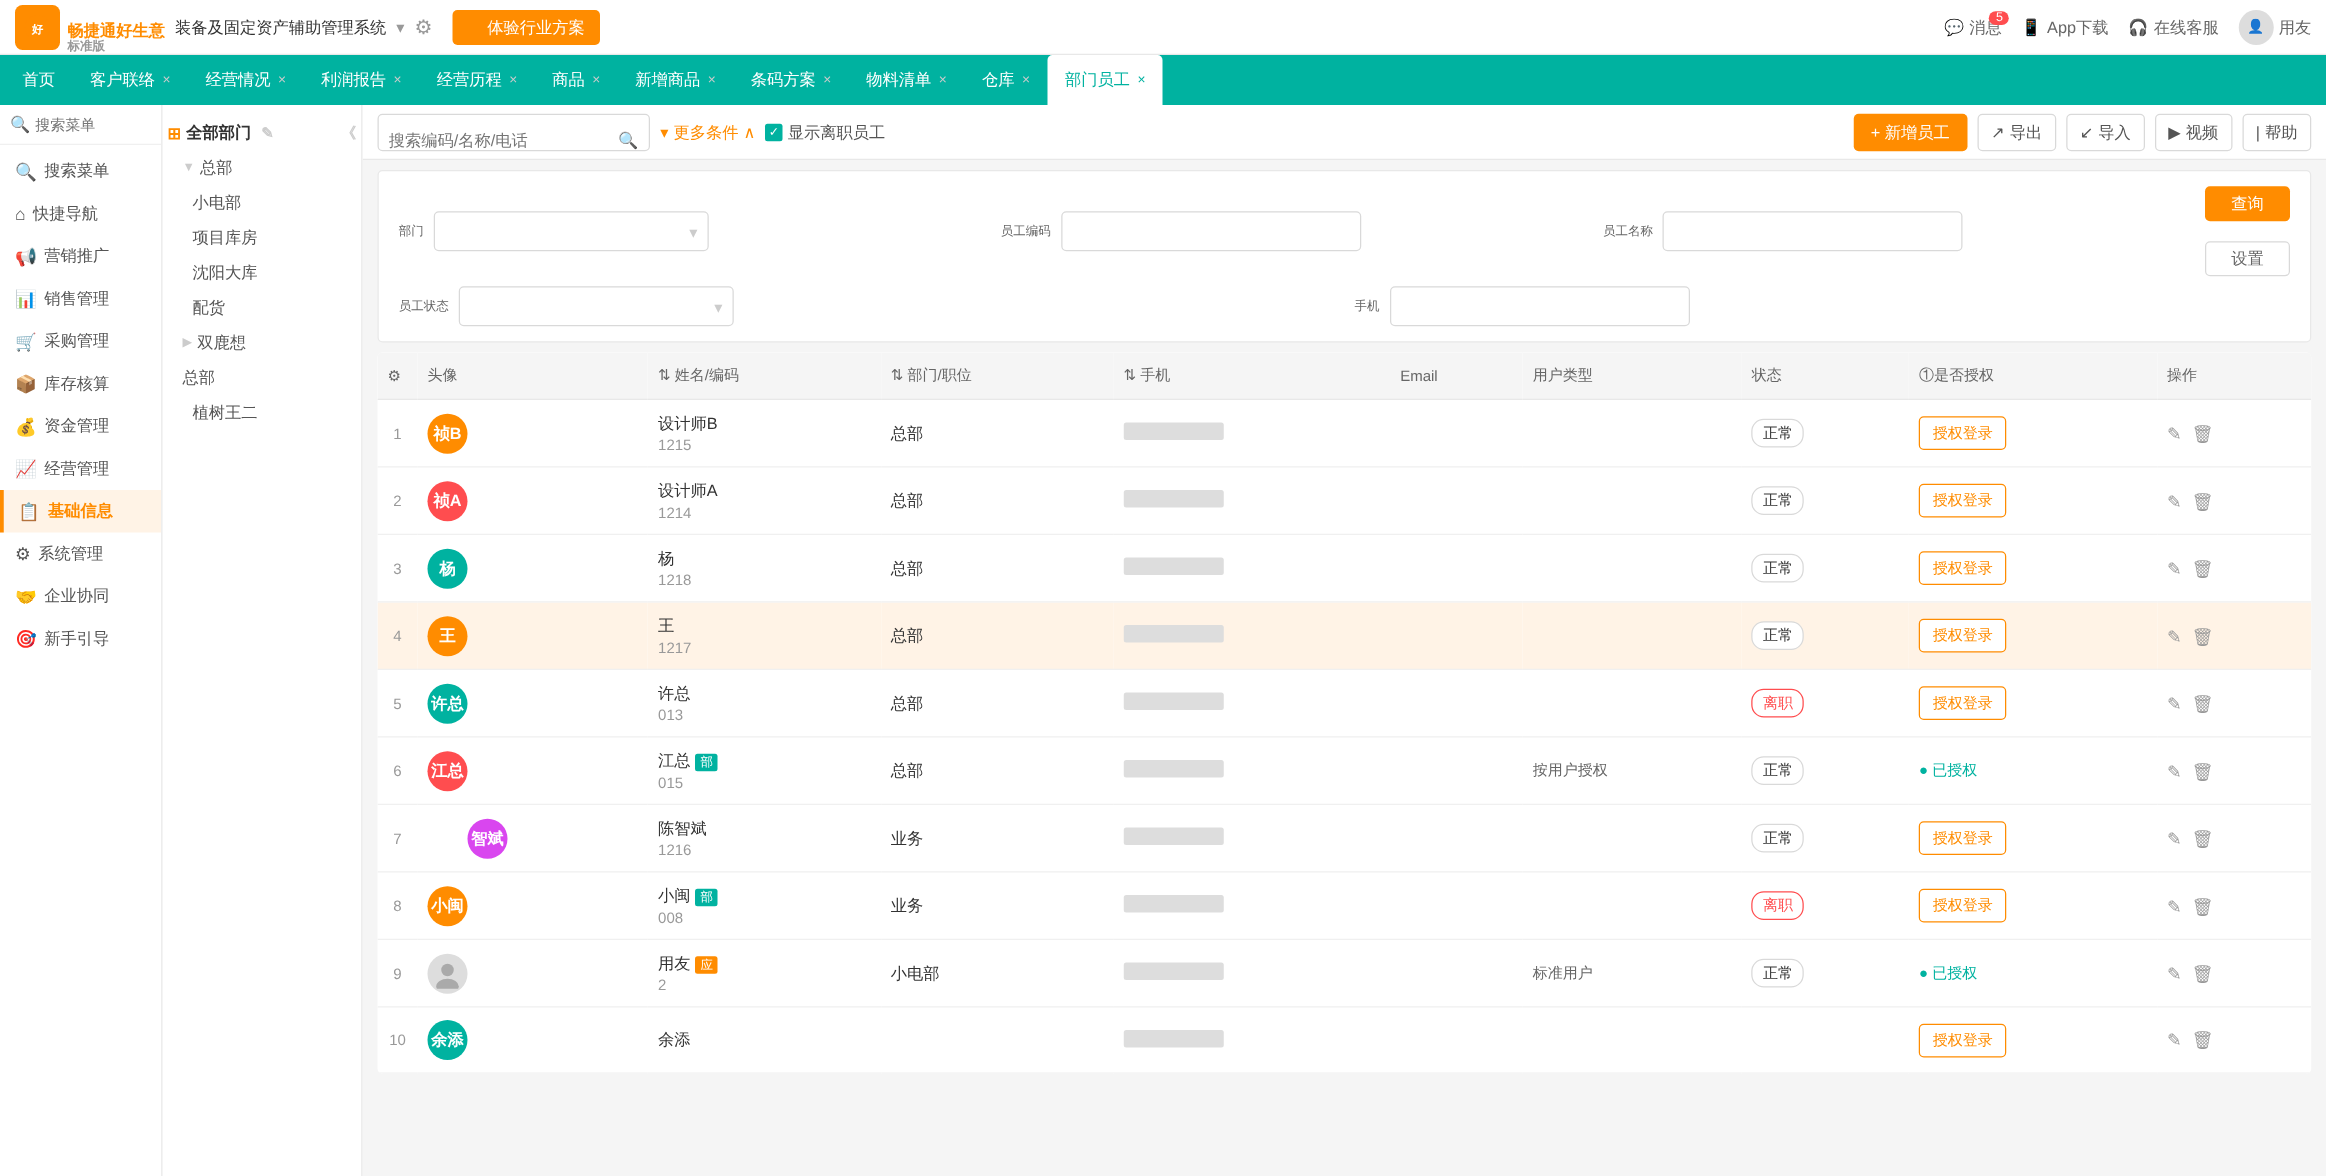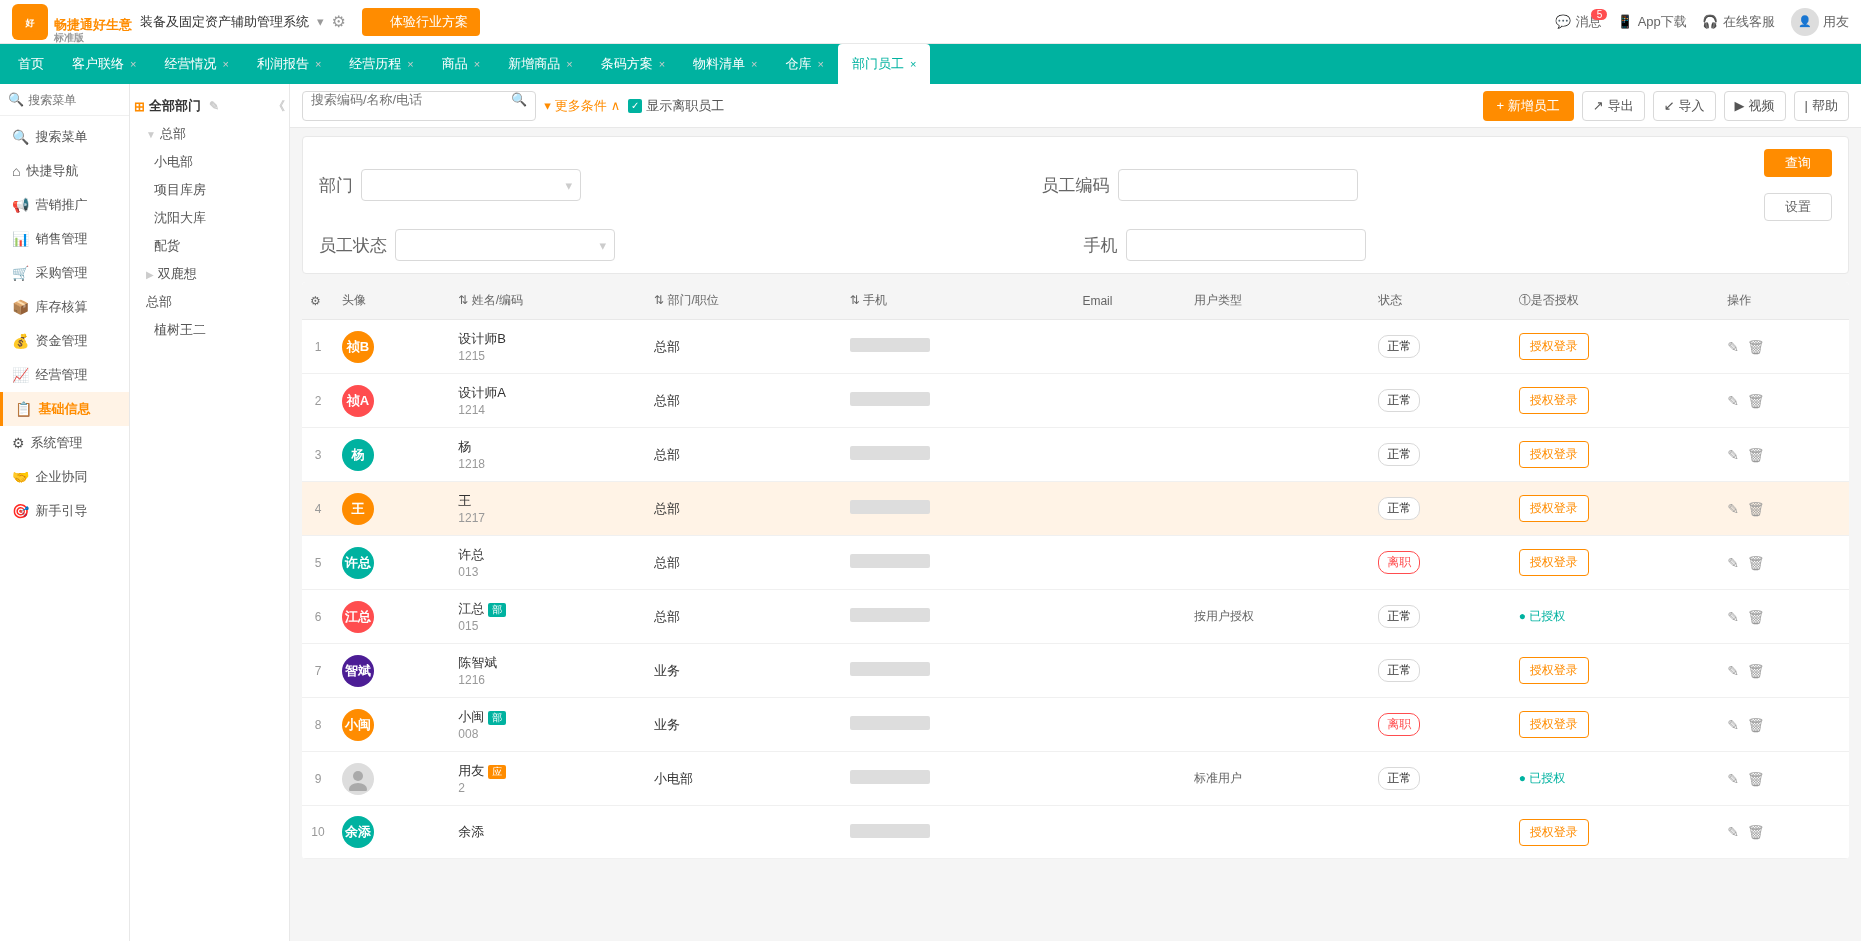--- a/index.html
+++ b/index.html
@@ -33,35 +33,35 @@
     .sidebar-search input { flex: 1; border: none; outline: none; font-size: 12px; color: #999; background: transparent; }
     .sidebar-menu { flex: 1; overflow-y: auto; padding: 4px 0; }
     .sidebar-item { display: flex; align-items: center; padding: 8px 12px; cursor: pointer; font-size: 13px; color: #555; gap: 6px; }
     .sidebar-item.active { background: #fff3e6; color: #ff8c00; font-weight: bold; border-left: 3px solid #ff8c00; }
 
     
     .content { flex: 1; display: flex; flex-direction: column; overflow: hidden; }
 
     
     .content-header { background: #fff; padding: 0 12px; border-bottom: 1px solid #e8e8e8; display: flex; align-items: center; gap: 8px; height: 44px; }
-    .content-header .search-input-wrap { display: flex; align-items: flex-start; border: 1px solid #d9d9d9; border-radius: 4px; padding: 0 8px; height: 30px; gap: 20px; }
+    .content-header .search-input-wrap { display: flex; align-items: flex-end; border: 1px solid #d9d9d9; border-radius: 4px; padding: 0 8px; height: 30px; gap: 4px; }
     .content-header .search-input-wrap input { border: none; outline: none; font-size: 13px; width: 180px; }
     .content-header .more-filter { display: flex; align-items: center; gap: 4px; color: #ff8c00; cursor: pointer; font-size: 13px; }
     .content-header .show-resigned { display: flex; align-items: center; gap: 4px; cursor: pointer; font-size: 13px; color: #555; }
     .content-header .show-resigned .checkbox { width: 14px; height: 14px; background: #00b2a0; border-radius: 2px; display: flex; align-items: center; justify-content: center; color: #fff; font-size: 10px; }
     .content-header .spacer { flex: 1; }
     .btn-add { background: #ff8c00; color: #fff; border: none; border-radius: 4px; padding: 6px 14px; cursor: pointer; font-size: 13px; white-space: nowrap; }
     .btn-outline { background: transparent; color: #555; border: 1px solid #d9d9d9; border-radius: 4px; padding: 5px 10px; cursor: pointer; font-size: 13px; display: flex; align-items: center; gap: 4px; }
 
     
     .filter-form { background: #fff; border: 1px solid #e8e8e8; margin: 8px 12px 0 12px; border-radius: 4px; padding: 12px 16px; }
     .filter-row { display: flex; align-items: center; gap: 16px; margin-bottom: 8px; }
     .filter-row:last-child { margin-bottom: 0; }
     .filter-item { display: flex; align-items: center; gap: 8px; flex: 1; }
-    .filter-item label { color: #666; white-space: nowrap; font-size: 17px; }
+    .filter-item label { color: #666; white-space: nowrap; font-size: 10px; }
     .filter-item .filter-select { flex: 1; height: 32px; border: 1px solid #d9d9d9; border-radius: 4px; padding: 0 8px; font-size: 13px; color: #333; background: #fff; display: flex; align-items: center; justify-content: space-between; cursor: pointer; max-width: 220px; }
     .filter-item input { flex: 1; height: 32px; border: 1px solid #d9d9d9; border-radius: 4px; padding: 0 8px; font-size: 13px; outline: none; max-width: 220px; }
     .filter-actions { display: flex; flex-direction: column; gap: 16px; margin-left: auto; }
     .btn-search { background: #ff8c00; color: #fff; border: none; border-radius: 4px; padding: 5px 20px; cursor: pointer; font-size: 13px; }
     .btn-reset { background: #fff; color: #666; border: 1px solid #d9d9d9; border-radius: 4px; padding: 4px 20px; cursor: pointer; font-size: 13px; }
 
     
     .table-area { flex: 1; overflow: auto; padding: 8px 12px; }
     .data-table { width: 100%; border-collapse: collapse; background: #fff; border-radius: 4px; overflow: hidden; }
     .data-table th { background: #f5f5f5; color: #666; font-weight: normal; font-size: 12px; padding: 10px 8px; text-align: left; border-bottom: 1px solid #e8e8e8; white-space: nowrap; }
@@ -293,20 +293,24 @@
               <label>部门</label>
               <div class="filter-select">
                 <span></span>
                 <span style="color:#ccc;">▾</span>
               </div>
             </div>
             <div class="filter-item">
               <label>员工编码</label>
               <input type="text" style="flex: 1 1 0%; height: 32px; border: 1px solid rgb(217, 217, 217); border-radius: 4px; padding: 0px 8px; font-size: 13px; outline: none; max-width: 240px;">
             </div>
+            <div class="filter-item">
+              <label>员工名称</label>
+              <input type="text" style="flex: 1 1 0%; height: 32px; border: 1px solid rgb(217, 217, 217); border-radius: 4px; padding: 0px 8px; font-size: 13px; outline: none; max-width: 240px;">
+            </div>
             <div class="filter-actions">
               <button class="btn-search">查询</button>
               <button class="btn-reset">设置</button>
             </div>
           </div>
           <div class="filter-row">
             <div class="filter-item">
               <label>员工状态</label>
               <div class="filter-select">
                 <span></span>
@@ -477,21 +481,21 @@
     <td>
       <div class="op-icons">
         <span title="编辑">✎</span>
         <span title="删除">🗑</span>
       </div>
     </td>
   </tr>
                 <tr>
     <td class="row-num">7</td>
     <td>
-                    <div class="avatar-circle" style="background:#4c1d95;">智斌</div>
+                    <div class="avatar-circle" style="background:#d946ef;margin-left:32px;">智斌</div>
                   </td>
     <td>
       <div class="name-code">
         <span class="name">陈智斌</span>
         <span class="code">1216</span>
       </div>
     </td>
     <td>业务</td>
     <td><span class="phone-blur"></span></td>
     <td></td>

